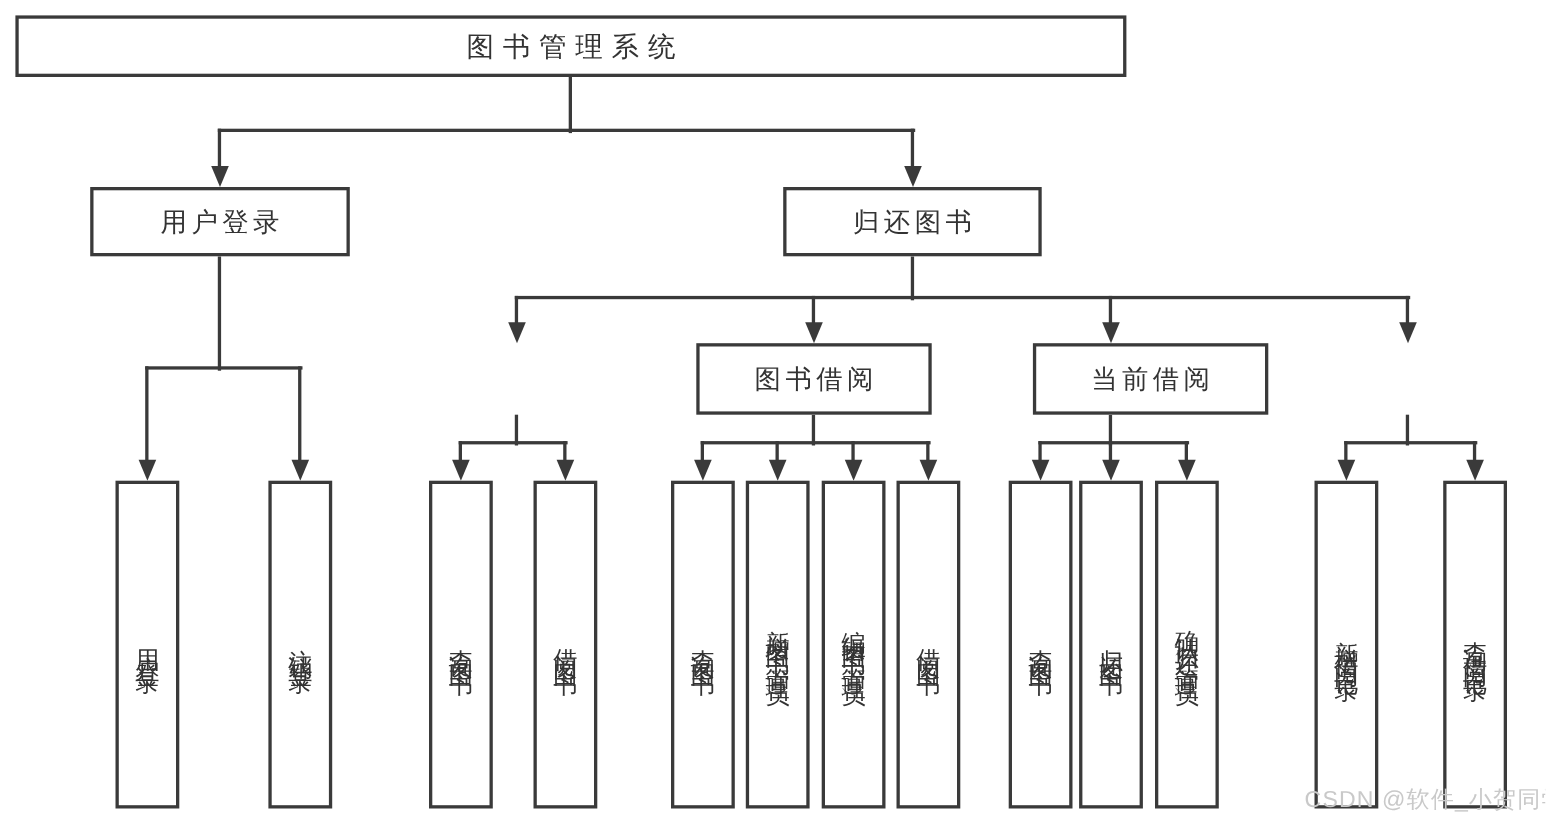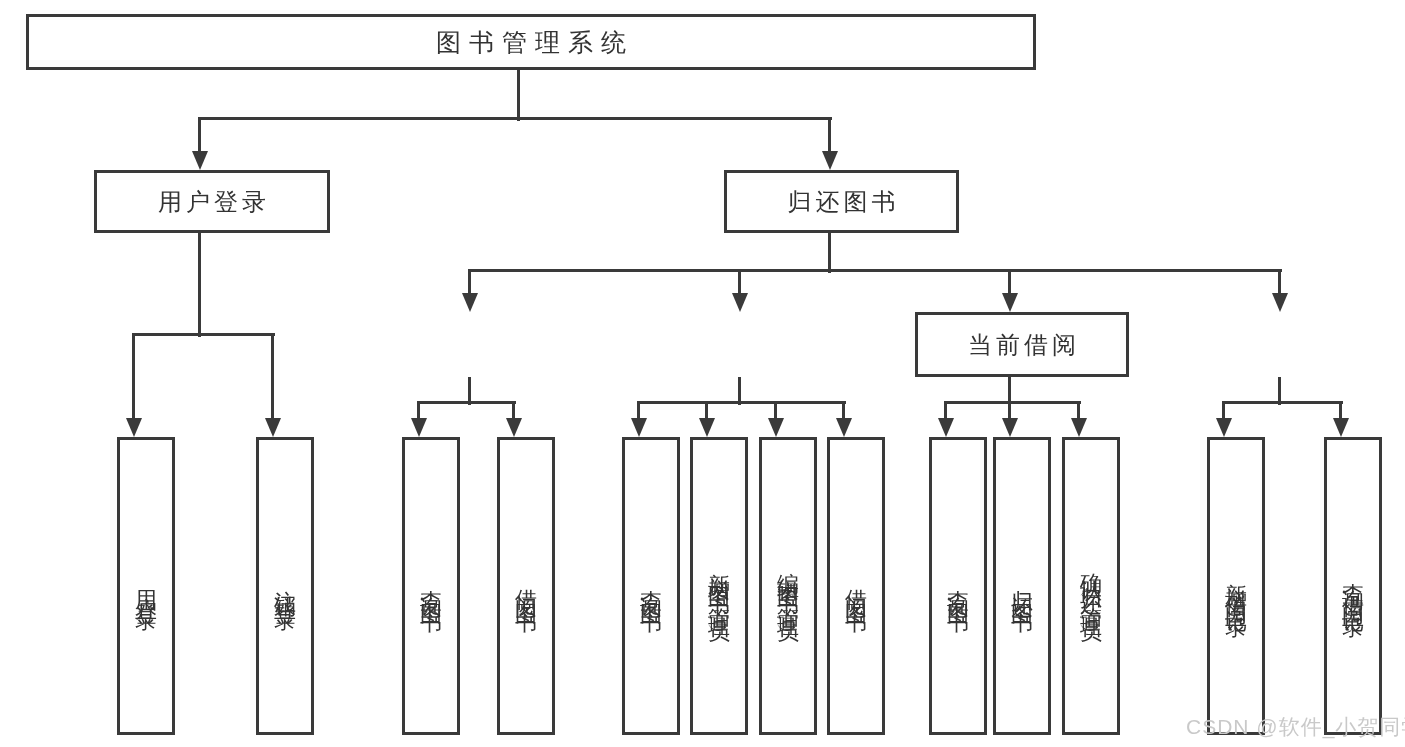--- a/index.html
+++ b/index.html
@@ -21,21 +21,20 @@
   }
   .node {
     position: absolute;
     background: var(--bg);
     border: 3px solid var(--border);
     display: flex;
     align-items: center;
     justify-content: center;
     color: var(--text);
     z-index: 2;
-    margin-left: 12px;
   }
   .node .label {
     font-size: 24px;
     letter-spacing: 4px;
     white-space: nowrap;
     text-indent: 4px; 
   }
   .node[data-level="1"] .label { font-size: 25px; letter-spacing: 8px; text-indent: 8px; }
   .node.vertical .label {
     writing-mode: vertical-rl;
@@ -78,21 +77,24 @@
   <div class="watermark">CSDN @软件_小贺同学</div>
 <div class="node" data-level="1" style="left: 14px; top: 14px; width: 1010px; height: 56px;">
       <span class="label">图书管理系统</span>
     </div>
     <div class="node" data-level="2" style="left: 82px; top: 170px; width: 236px; height: 63px;">
       <span class="label">用户登录</span>
     </div>
     <div class="node" data-level="2" style="left: 712px; top: 170px; width: 235px; height: 63px;">
       <span class="label">归还图书</span>
     </div>
-    <div class="node" data-level="3" style="left: 903px; top: 312px; width: 214px; height: 65px;">
+    <div class="node" data-level="3" style="left: 633px; top: 312px; width: 214px; height: 65px;">
+      <span class="label">图书借阅</span>
+    </div>
+    <div class="node" data-level="3" style="left: 939px; top: 312px; width: 214px; height: 65px;">
       <span class="label">当前借阅</span>
     </div>
     <div class="node vertical" data-level="4" style="left: 105px; top: 437px; width: 58px; height: 298px;">
       <span class="label">用户登录</span>
     </div>
     <div class="node vertical" data-level="4" style="left: 244px; top: 437px; width: 58px; height: 298px;">
       <span class="label">注销登录</span>
     </div>
     <div class="node vertical" data-level="4" style="left: 390px; top: 437px; width: 58px; height: 298px;">
       <span class="label">查询图书</span>

